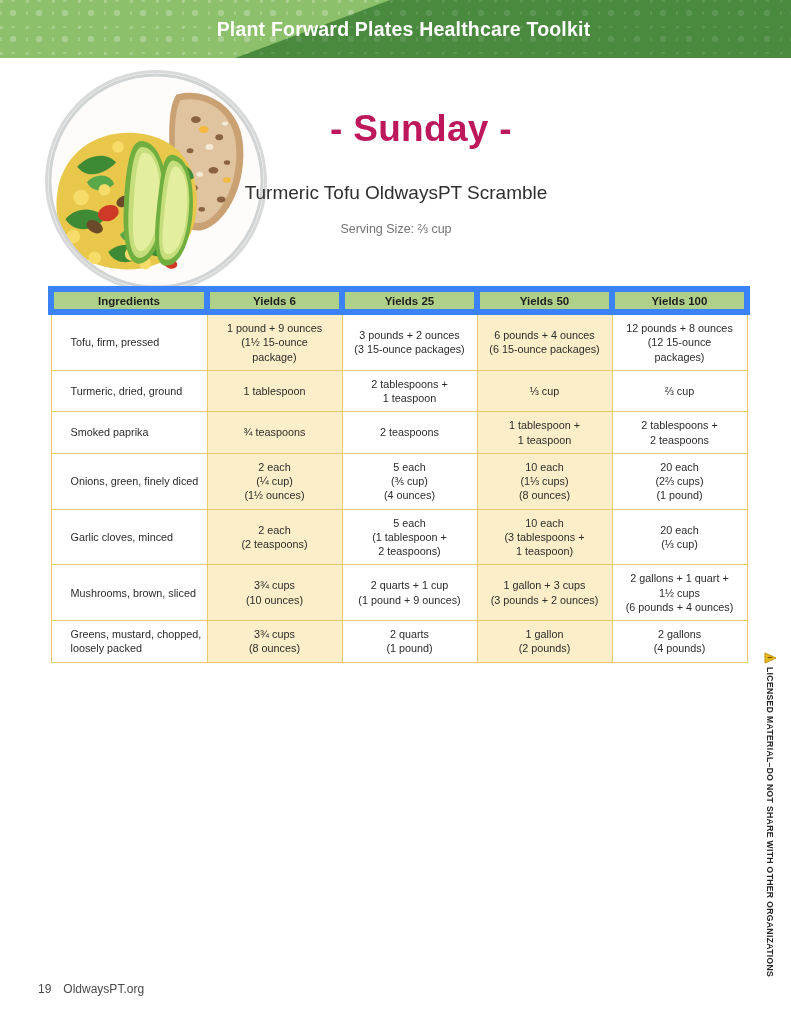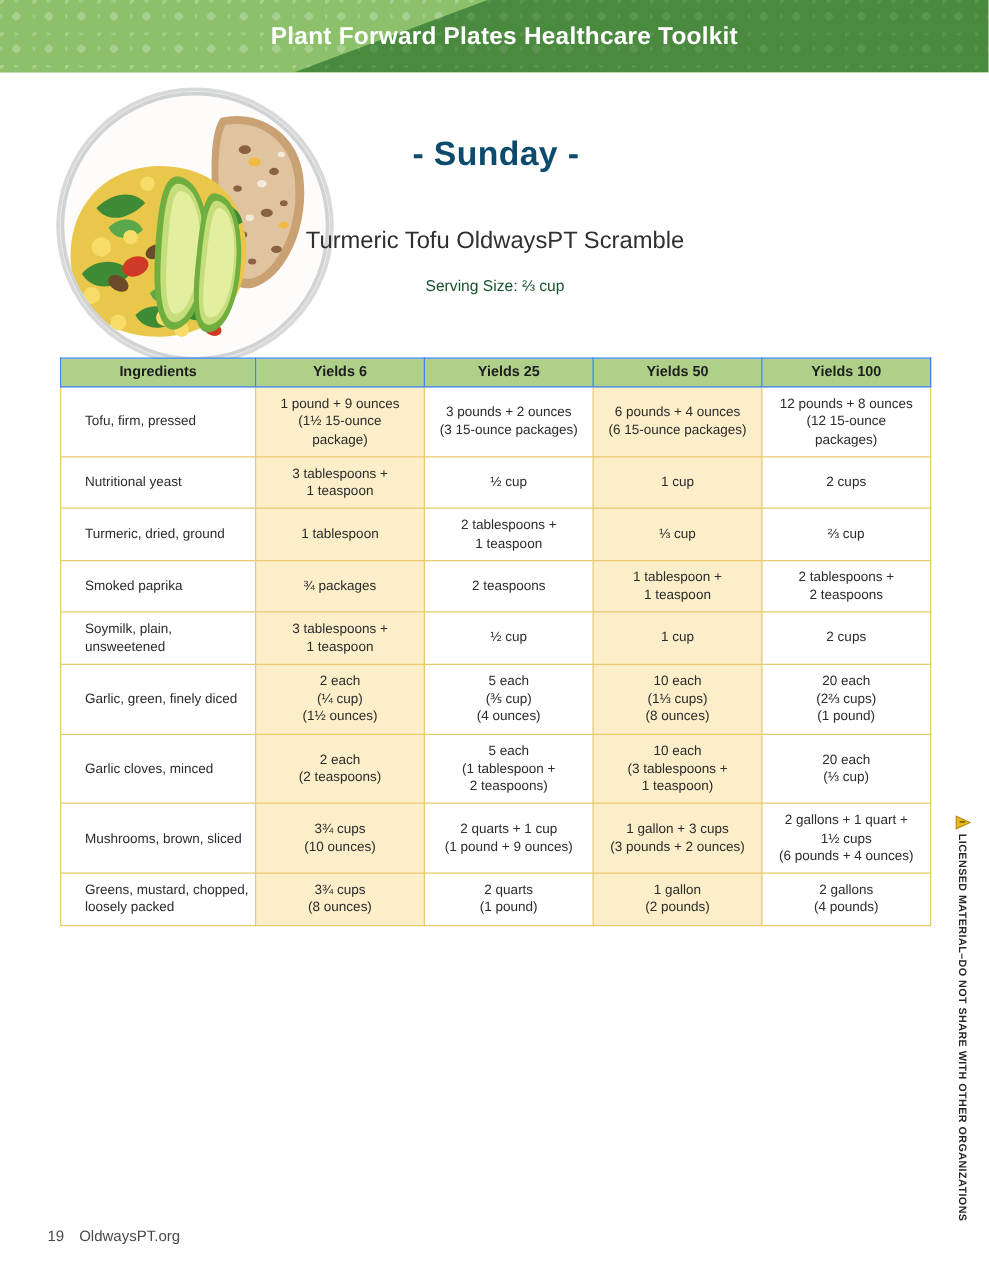--- a/index.html
+++ b/index.html
@@ -46,39 +46,39 @@
   }
   .photo svg { display: block; width: 100%; height: 100%; }
 
   
   .menu-title {
     position: absolute; left: 316px; top: 78px;
     font-size: 23px; color: #4a8f3e; letter-spacing: .2px;
   }
   .day-title {
     position: absolute; left: 330px; top: 108px;
-    font-size: 27px; font-weight: bold; color: #0c4a6e; letter-spacing: .3px;
+    font-size: 37px; font-weight: bold; color: #be185d; letter-spacing: .3px;
   }
   .recipe-title {
     position: absolute; left: 48px; top: 182px; width: 696px;
     text-align: center; font-size: 19px; color: #2f2f2f;
   }
   .serving {
     position: absolute; left: 48px; top: 222px; width: 696px;
-    text-align: center; font-size: 12.5px; color: #14532d;
+    text-align: center; font-size: 12.5px; color: #737373;
   }
 
   
   .table-wrap {
     position: absolute; left: 48px; top: 286px; width: 696px;
   }
   table { border-collapse: collapse; width: 696px; table-layout: fixed; }
   thead th {
     background: #aed089;
-    border: 1px solid #3b82f6;
+    border: 6px solid #3b82f6;
     font-size: 11.5px; font-weight: bold; color: #1d1d1d;
     height: 23px; padding: 2px 3px; text-align: center;
   }
   thead th.col-ing { width: 156px; }
   thead th.col-y   { width: 135px; }
   tbody td {
     border: 1px solid #e8c96d;
     font-size: 10.8px; color: #2b2b2b;
     padding: 6px 5px; text-align: center; line-height: 1.32;
     vertical-align: middle; background: #ffffff;
@@ -226,49 +226,35 @@
       </thead>
       <tbody id="tbody">
           <tr>
             <td class="ing">Tofu, firm, pressed</td>
             <td class="shade">1 pound + 9 ounces<br>(1½ 15-ounce<br>package)</td>
             <td>3 pounds + 2 ounces<br>(3 15-ounce packages)</td>
             <td class="shade">6 pounds + 4 ounces<br>(6 15-ounce packages)</td>
             <td>12 pounds + 8 ounces<br>(12 15-ounce<br>packages)</td>
           </tr>
           <tr>
-            <td class="ing">Nutritional yeast</td>
-            <td class="shade">3 tablespoons +<br>1 teaspoon</td>
-            <td>½ cup</td>
-            <td class="shade">1 cup</td>
-            <td>2 cups</td>
-          </tr>
-          <tr>
             <td class="ing">Turmeric, dried, ground</td>
             <td class="shade">1 tablespoon</td>
             <td>2 tablespoons +<br>1 teaspoon</td>
             <td class="shade">⅓ cup</td>
             <td>⅔ cup</td>
           </tr>
           <tr>
             <td class="ing">Smoked paprika</td>
-            <td class="shade">¾ packages</td>
+            <td class="shade">¾ teaspoons</td>
             <td>2 teaspoons</td>
             <td class="shade">1 tablespoon +<br>1 teaspoon</td>
             <td>2 tablespoons +<br>2 teaspoons</td>
           </tr>
           <tr>
-            <td class="ing">Soymilk, plain,<br>unsweetened</td>
-            <td class="shade">3 tablespoons +<br>1 teaspoon</td>
-            <td>½ cup</td>
-            <td class="shade">1 cup</td>
-            <td>2 cups</td>
-          </tr>
-          <tr>
-            <td class="ing">Garlic, green, finely diced</td>
+            <td class="ing">Onions, green, finely diced</td>
             <td class="shade">2 each<br>(¼ cup)<br>(1½ ounces)</td>
             <td>5 each<br>(⅗ cup)<br>(4 ounces)</td>
             <td class="shade">10 each<br>(1⅓ cups)<br>(8 ounces)</td>
             <td>20 each<br>(2⅔ cups)<br>(1 pound)</td>
           </tr>
           <tr>
             <td class="ing">Garlic cloves, minced</td>
             <td class="shade">2 each<br>(2 teaspoons)</td>
             <td>5 each<br>(1 tablespoon +<br>2 teaspoons)</td>
             <td class="shade">10 each<br>(3 tablespoons +<br>1 teaspoon)</td>

